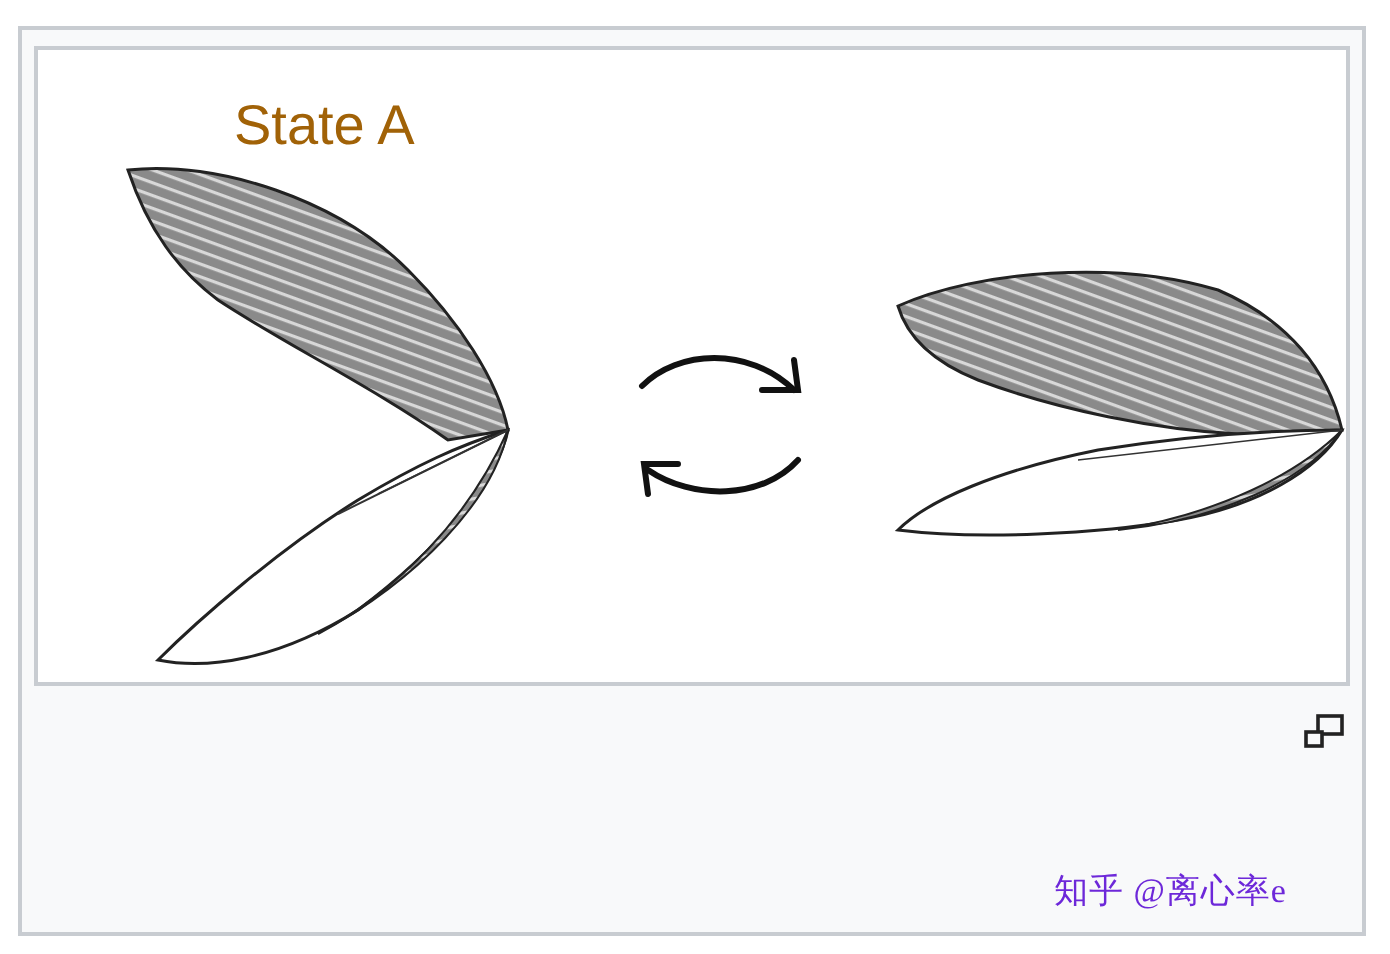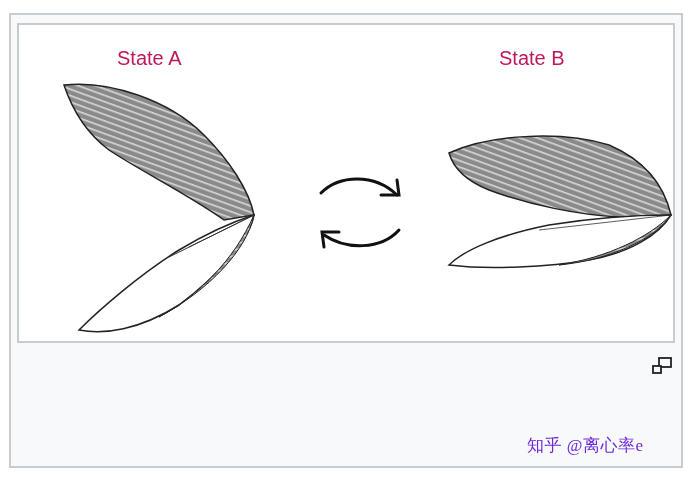--- a/index.html
+++ b/index.html
@@ -9,21 +9,21 @@
       position: absolute; left: 9px; top: 13px; width: 674px; height: 455px;
       box-sizing: border-box; border: 2px solid #c8ccd1; background: #f8f9fa;
     }
     .thumb-image {
       position: absolute; left: 6px; top: 8px; width: 658px; height: 320px;
       box-sizing: border-box; border: 2px solid #c8ccd1; background: #ffffff;
       overflow: hidden;
     }
     .label {
       position: absolute; font-family: "Liberation Sans", sans-serif;
-      font-size: 20px; color: #be185d; top: 22px;
+      font-size: 28px; color: #a16207; top: 22px;
     }
     .label-a { left: 98px; }
     .label-b { left: 480px; }
     svg.art { position: absolute; left: 0; top: 0; }
     .caption {
       position: absolute; left: 12px; top: 334px; width: 600px;
       font-size: 21px; line-height: 35px; color: #202122;
       font-family: "DejaVu Sans", sans-serif;
       letter-spacing: 0.3px;
     }
@@ -35,21 +35,20 @@
       font-size: 17px; color: #6d28d9; font-family: Liberation Serif, serif;
       letter-spacing: 0.5px;
     }
   </style>
 </head>
 <body>
 
 <div class="thumb">
   <div class="thumb-image">
     <div class="label label-a">State A</div>
-    <div class="label label-b">State B</div>
 
     <svg class="art" width="658" height="320" viewBox="0 0 658 320">
       <defs>
         <pattern id="ribs" width="6" height="6" patternUnits="userSpaceOnUse" patternTransform="rotate(20)">
           <rect width="6" height="6" fill="#8a8a8a"></rect>
           <rect width="6" height="1.6" fill="#d8d8d8"></rect>
         </pattern>
         <pattern id="ribs2" width="6" height="6" patternUnits="userSpaceOnUse" patternTransform="rotate(-10)">
           <rect width="6" height="6" fill="#8a8a8a"></rect>
           <rect width="6" height="1.6" fill="#d8d8d8"></rect>

